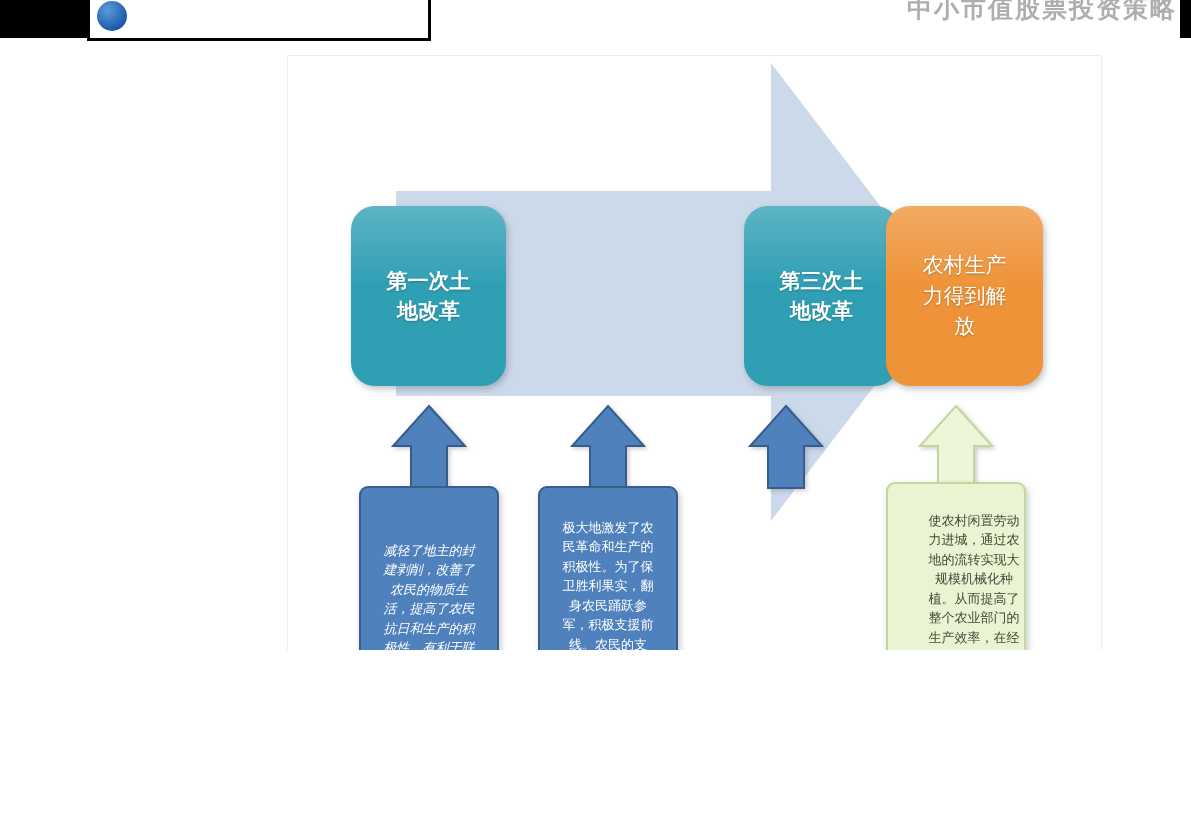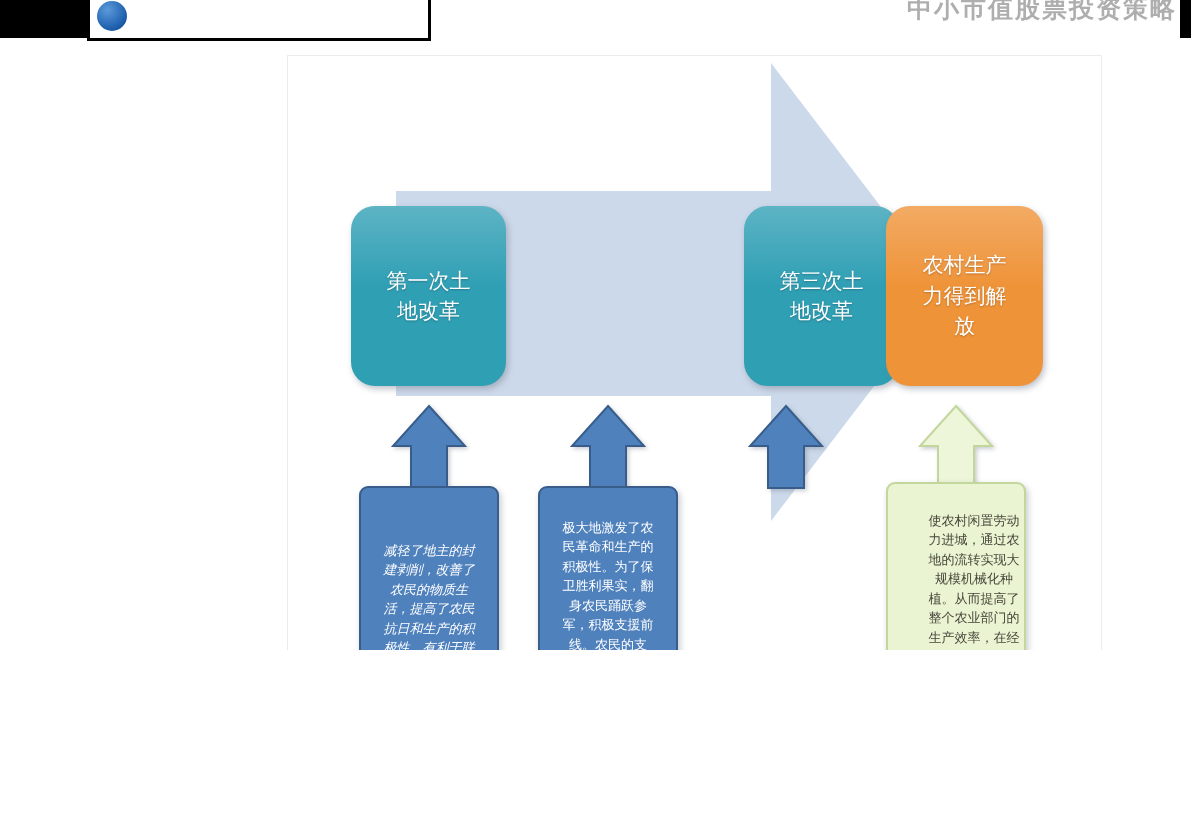--- a/index.html
+++ b/index.html
@@ -60,21 +60,21 @@
   }
   .stage-box::before {
     content: ""; position: absolute; inset: 0; border-radius: 24px;
     background: linear-gradient(180deg, rgba(255,255,255,.22), rgba(255,255,255,0) 45%);
   }
   .stage-box .t {
     position: relative; z-index: 1;
     width: 96px; font-size: 21px; line-height: 1.45;
     text-shadow: 0 1px 2px rgba(0,0,0,.25);
   }
-  .stage-box.teal   { background: var(--stage-teal, #2f9fb4); }
+  .stage-box.teal   { background: var(--stage-teal, #2f9fb4); font-weight: bold; }
   .stage-box.orange { background: var(--stage-orange, #ef9338); }
   .s1 { left: 63px; }
   .s2 { left: 243px; }
   .s3 { left: 420px; margin-left: 36px; }
   .s4 { left: 598px; width: 157px; }
 
   
   .uparrow {
     position: absolute; top: 348px;
     filter: drop-shadow(2px 2px 2px rgba(100,110,125,.35));

